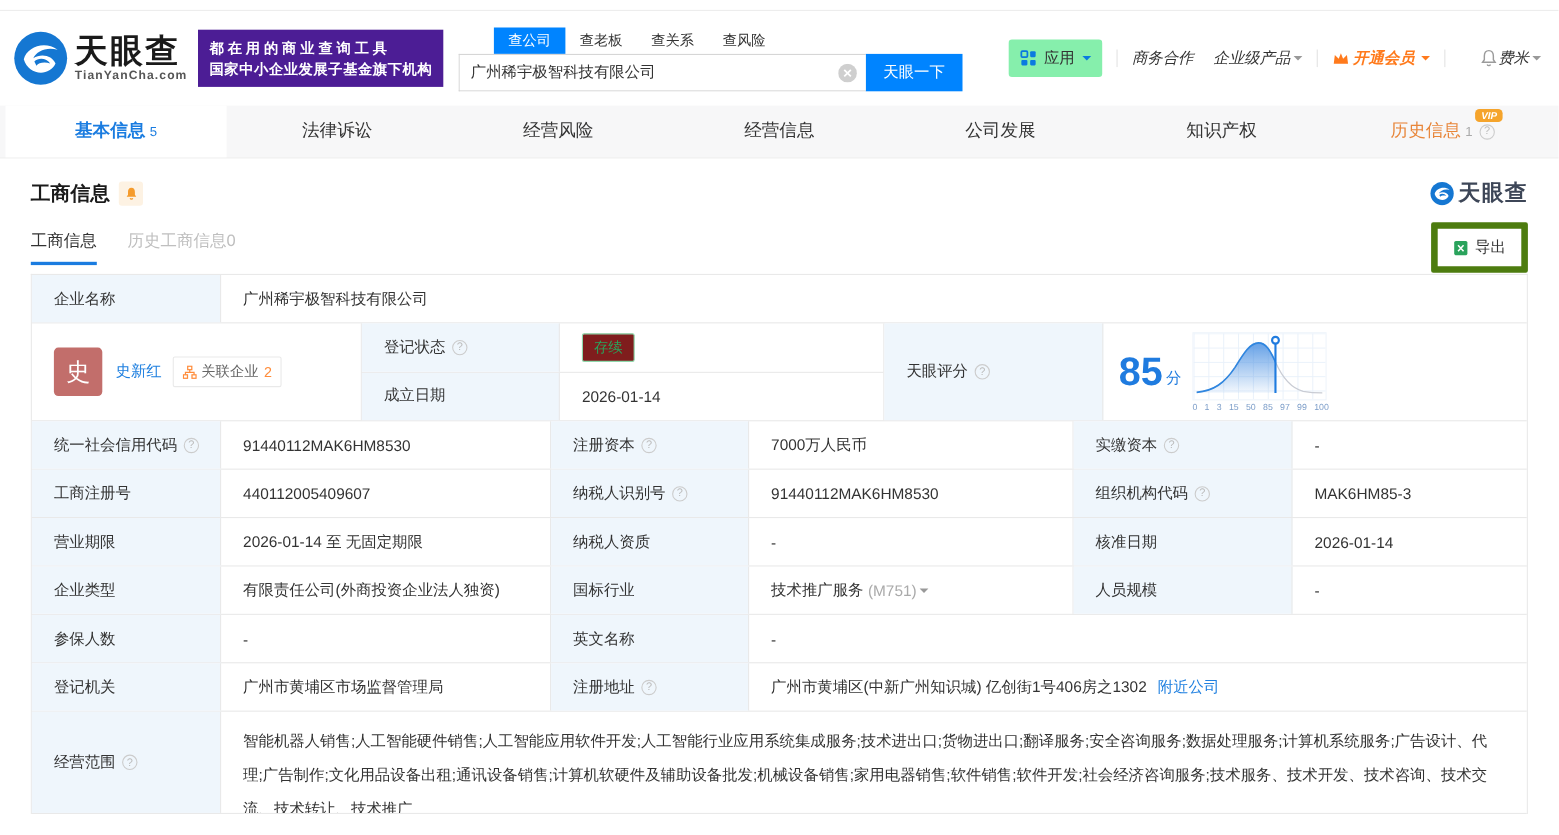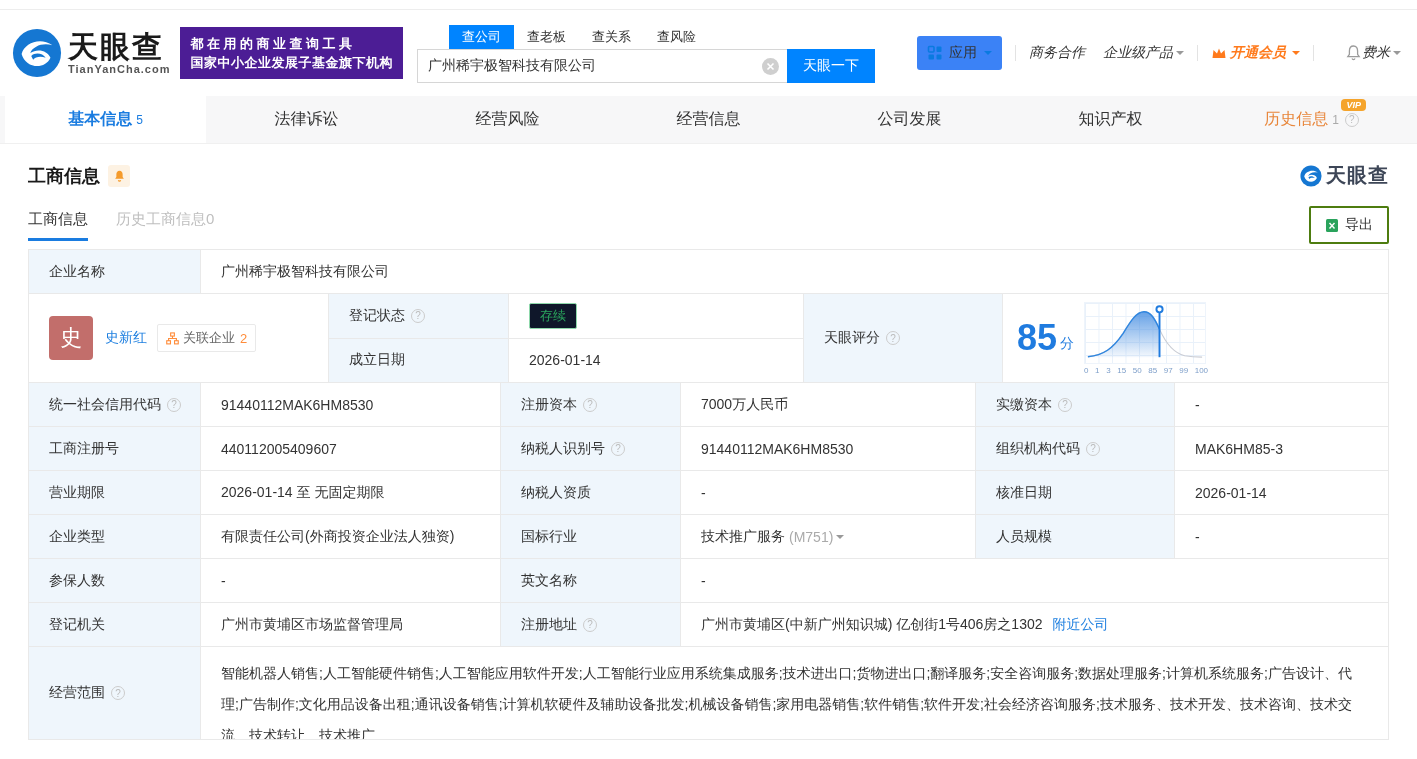--- a/index.html
+++ b/index.html
@@ -25,21 +25,21 @@
   .stab.active { background:#0084ff; color:#fff; }
   .search-row { display:flex; height:34px; }
   .search-input-wrap { position:relative; flex:1; border:1px solid #d6d6d6; border-right:none; background:#fff; display:flex; align-items:center; }
   .search-input-wrap input { border:none; outline:none; width:100%; height:100%; padding:0 34px 0 10px; font-size:14px; color:#333;
      font-family:"Liberation Sans","DejaVu Sans",sans-serif; }
   .clear-btn { position:absolute; right:8px; top:8px; width:17px; height:17px; cursor:pointer; }
   .tyc-btn { width:88px; background:#0084ff; color:#fff; border:none; font-size:14px; cursor:pointer;
      font-family:"Liberation Sans","DejaVu Sans",sans-serif; }
 
   .header-nav { margin-left:auto; display:flex; align-items:center; font-size:14px; color:#333; }
-  .apps-btn { display:flex; align-items:center; background:#3b82f6; border-radius:3px; padding:8px 10px; cursor:pointer;text-align:center; }
+  .apps-btn { display:flex; align-items:center; background:#86efac; border-radius:3px; padding:8px 10px; cursor:pointer;text-align:center; }
   .apps-btn .lbl { margin:0 4px 0 6px; }
   .hdivider { width:1px; height:16px; background:#e3e3e3; margin:0 13px; }
   .hnav-item { display:flex; align-items:center; cursor:pointer; white-space:nowrap;font-style:italic; }
   .hnav-item + .hnav-item { margin-left:18px; }
   .vip-link { color:#ff7a1c; font-weight:bold; }
   .vip-link .lbl { margin:0 3px; }
   .caret { width:0; height:0; border:4px solid transparent; border-top-color:#999; margin-top:4px; margin-left:3px; }
   .caret.blue { border-top-color:#0a7ae0; }
   .caret.orange { border-top-color:#ff7a1c; }
   .bell-wrap { margin-left:18px; cursor:pointer; display:flex; align-items:center; }
@@ -62,21 +62,21 @@
   .bell-badge { width:22px; height:22px; background:#fdf2e3; border-radius:3px; display:flex; align-items:center; justify-content:center;
      margin-left:8px; cursor:pointer; }
   .watermark { margin-left:auto; display:flex; align-items:center; }
   .watermark .wm-txt { font-size:20px; font-weight:bold; color:#3d4657; letter-spacing:1px; margin-left:4px; }
 
   .subtab-row { display:flex; align-items:center; padding:0 28px; margin-top:16px; height:40px; }
   .subtab { font-size:15px; margin-right:28px; cursor:pointer; position:relative; padding-bottom:12px; }
   .subtab.active { color:#333; }
   .subtab.active::after { content:""; position:absolute; left:0; bottom:0; width:100%; height:3px; background:#1a7ce0; }
   .subtab.inactive { color:#bfbfbf; }
-  .export-btn { margin-left:auto; display:flex; align-items:center; border:2px solid #4d7c0f; border-radius:2px; background:#fff;
+  .export-btn { margin-left:auto; display:flex; align-items:center; border:6px solid #4d7c0f; border-radius:2px; background:#fff;
      padding:8px 14px; font-size:14px; color:#333; cursor:pointer; }
   .export-btn .lbl { margin-left:6px; }
 
   
   .biz-table { margin:4px 28px 0 28px; width:1361px; border:1px solid #e9e9e9; border-bottom:none; font-size:14px; }
   .row { display:flex; border-bottom:1px solid #e9e9e9; }
   .cell { display:flex; align-items:center; padding:0 14px 0 20px; border-right:1px solid #e9e9e9; overflow:hidden; }
   .cell:last-child { border-right:none; }
   .cell.label { background:#eff6fc; color:#333; }
   .w-a { width:172px; flex:none; }
@@ -93,21 +93,21 @@
   .sub-row:first-child { border-bottom:1px solid #e9e9e9; }
   .sub-row .cell:last-child { border-right:none; }
 
   .avatar { width:44px; height:44px; border-radius:4px; background:#c26e6b; color:#fff; font-size:22px;
      display:flex; align-items:center; justify-content:center; flex:none; cursor:pointer; }
   .rep-name { color:#2080e0; margin:0 10px 0 12px; cursor:pointer; }
   .rel-badge { display:flex; align-items:center; border:1px solid #e9e9e9; border-radius:2px; padding:4px 8px; font-size:13px;
      color:#666; cursor:pointer; background:#fff; }
   .rel-badge .num { color:#ff8c3a; margin-left:5px; }
   .rel-badge .lbl { margin-left:4px; }
-  .status-badge { background:#0f172a; border:1px solid #8ed8ab; color:#2aa35c; font-size:13px; padding:3px 10px; border-radius:2px; }
+  .status-badge { background:#7f1d1d; border:1px solid #8ed8ab; color:#2aa35c; font-size:13px; padding:3px 10px; border-radius:2px; }
   .gray { color:#aaa; }
   .link { color:#2080e0; cursor:pointer; }
   .addr-link { margin-left:10px; }
   .scope-cell { align-items:flex-start; padding:11px 20px; line-height:31px; display:block; }
 
   
   .score-cell { padding:0 8px 0 14px; display:flex; align-items:center; }
   .score-num { font-size:36px; font-weight:bold; color:#1f7bdf; line-height:36px; }
   .score-unit { font-size:14px; color:#1f7bdf; margin:12px 0 0 3px; }
   .score-chart { margin-left:10px; width:124px; }

